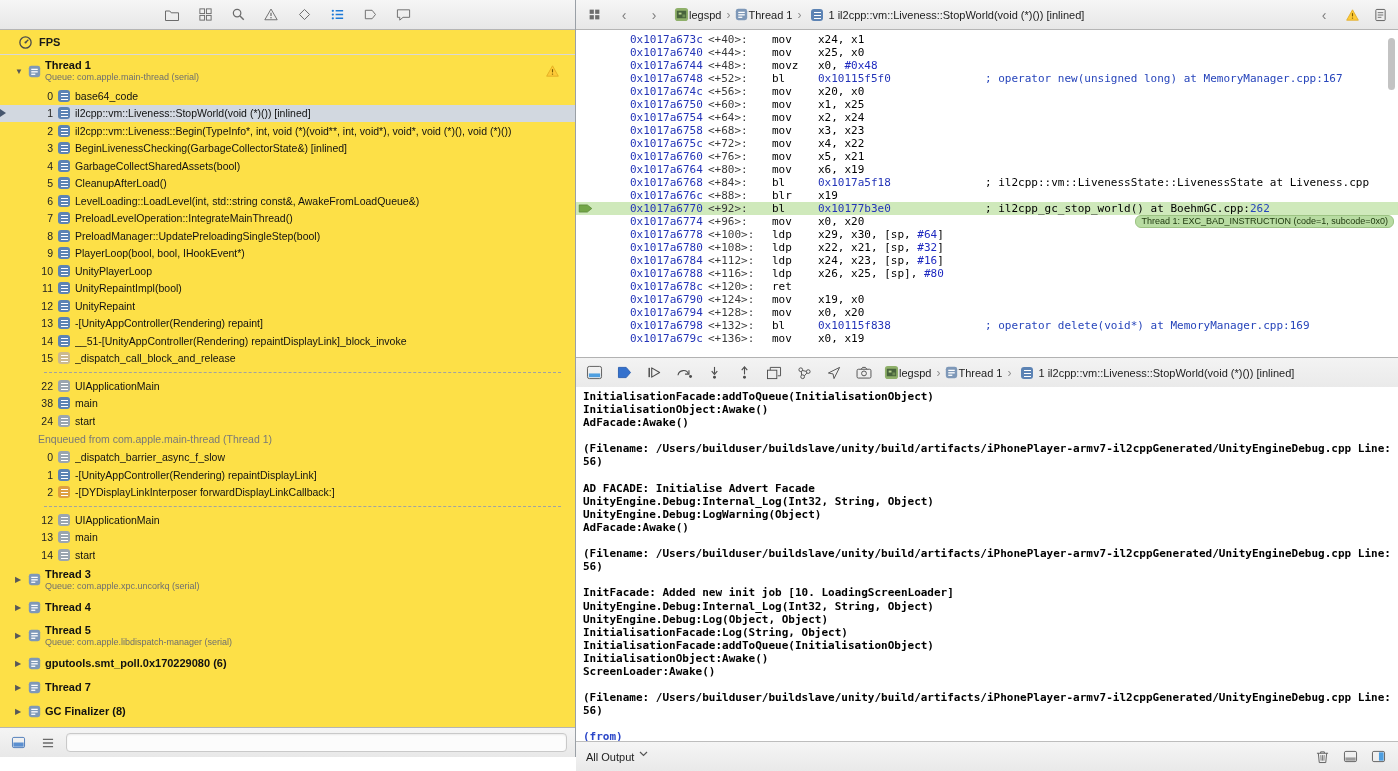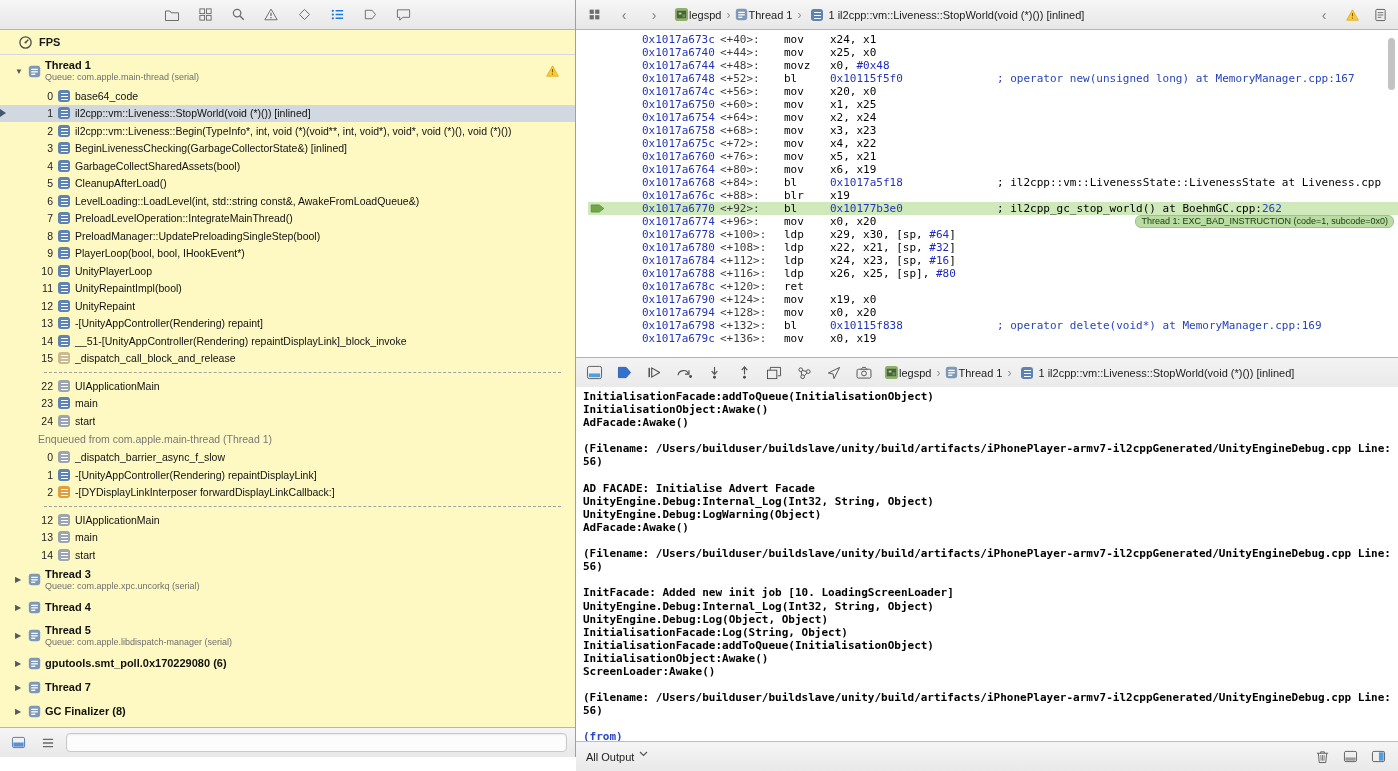--- a/index.html
+++ b/index.html
@@ -2,21 +2,21 @@
 <html style="--accent_blue: #1d7ad8; --selection_gray: #d2d8e0; --exec_green: #cfe9bb; --badge_green: #b8dca2; --warning_yellow: #fdca38; --link_blue: #2745bb; --addr_blue: #2334b8;"><head>
 <meta charset="utf-8">
 <style>
   *{box-sizing:border-box;margin:0;padding:0}
   html,body{background:#9b9b9b}
   .window{position:relative;width:1398px;height:771px;overflow:hidden;background:#fff;
     font-family:"Liberation Sans","DejaVu Sans",sans-serif;font-size:11px;color:#000;cursor:default}
   svg{display:block}
 
   
-  .left{position:absolute;top:0;left:0;bottom:14px;width:576px;background:#fef9c3;border-right:1px solid #9aa0a6}
+  .left{position:absolute;top:0;left:0;bottom:14px;width:576px;background:#fde047;border-right:1px solid #9aa0a6}
   .nav-toolbar{height:30px;display:flex;align-items:center;justify-content:center;gap:13px;
     background:linear-gradient(#f6f6f6,#e7e7e7);border-bottom:1px solid #b5b5b5}
   .tbtn{display:inline-flex;align-items:center;justify-content:center;width:20px;height:20px;color:#6b6b6b}
   .tbtn.active{color:var(--accent_blue,#1d7ad8)}
   .gauge-row{height:25px;display:flex;align-items:center;gap:6px;padding-left:18px;
     border-bottom:1px solid #d8d8d8;font-size:11px;font-weight:bold;color:#1a1a1a}
   .thread-list{position:absolute;top:55px;bottom:30px;left:0;right:0;overflow:hidden}
   .thread-row{display:flex;align-items:center;height:24px;padding-left:15px;position:relative;white-space:nowrap}
   .thread-row.has-sub{height:32px}
   .tri{width:13px;font-size:8px;color:#585858;flex:none}
@@ -53,21 +53,21 @@
   .editor-bar{position:absolute;top:0;left:0;right:0;height:30px;border-bottom:1px solid #b5b5b5}
   .debug-bar{position:absolute;top:357px;left:0;right:0;height:30px;border-top:1px solid #b2b2b2;
     background:linear-gradient(#f3f3f3,#eaeaea)}
   .chev{font-size:14px;color:#7c7c7c;line-height:1}
   .crumbs{display:inline-flex;align-items:center;gap:5px;margin-left:4px;min-width:0;overflow:hidden}
   .crumb{display:inline-flex;align-items:center;}
   .crumb-sep{color:#909090;font-size:12px}
   .crumb-label{color:#1d1d1d}
   .bar-right{margin-left:auto;display:inline-flex;align-items:center;gap:8px}
 
-  .asm{position:absolute;top:30px;left:12px;right:0;height:327px;overflow:hidden;background:#fff;
+  .asm{position:absolute;top:30px;left:0;right:0;height:327px;overflow:hidden;background:#fff;
     font-family:"DejaVu Sans Mono","Liberation Mono",monospace;font-size:11px;line-height:13px;padding-top:3px}
   .asm-row{position:relative;height:13px;padding-left:54px;white-space:pre}
   .asm-row.hl{background:var(--exec_green,#cfe9bb)}
   .pc-mark{position:absolute;left:2px;top:2px}
   .a-addr{display:inline-block;width:78px;color:var(--addr_blue,#2334b8)}
   .a-off{display:inline-block;width:64px;color:#3c3c3c}
   .a-mn{display:inline-block;width:46px;color:#000}
   .a-ops{color:#000}
   .tok-addr{color:var(--addr_blue,#2334b8)}
   .tok-num{color:#1f2ac0}
@@ -261,21 +261,21 @@
           <span class="fi fi-tan"></span>
           <span class="flabel">_dispatch_call_block_and_release</span>
         </div>
         <div class="dashes-row"></div>
         <div class="frame-row">
           <span class="fnum">22</span>
           <span class="fi fi-gray"></span>
           <span class="flabel">UIApplicationMain</span>
         </div>
         <div class="frame-row">
-          <span class="fnum">23</span>
+          <span class="fnum">38</span>
           <span class="fi fi-blue"></span>
           <span class="flabel">main</span>
         </div>
         <div class="frame-row">
           <span class="fnum">24</span>
           <span class="fi fi-gray"></span>
           <span class="flabel">start</span>
         </div>
         <div class="section-row">Enqueued from com.apple.main-thread (Thread 1)</div>
         <div class="frame-row">

